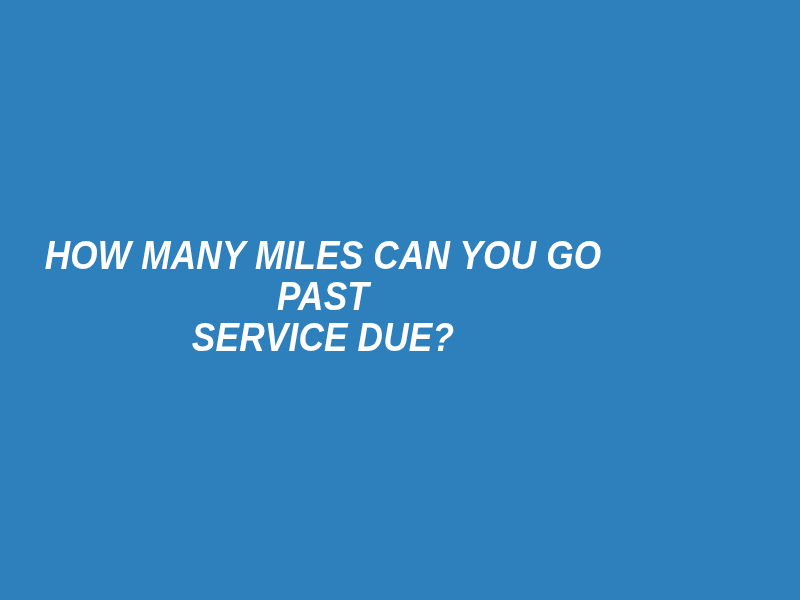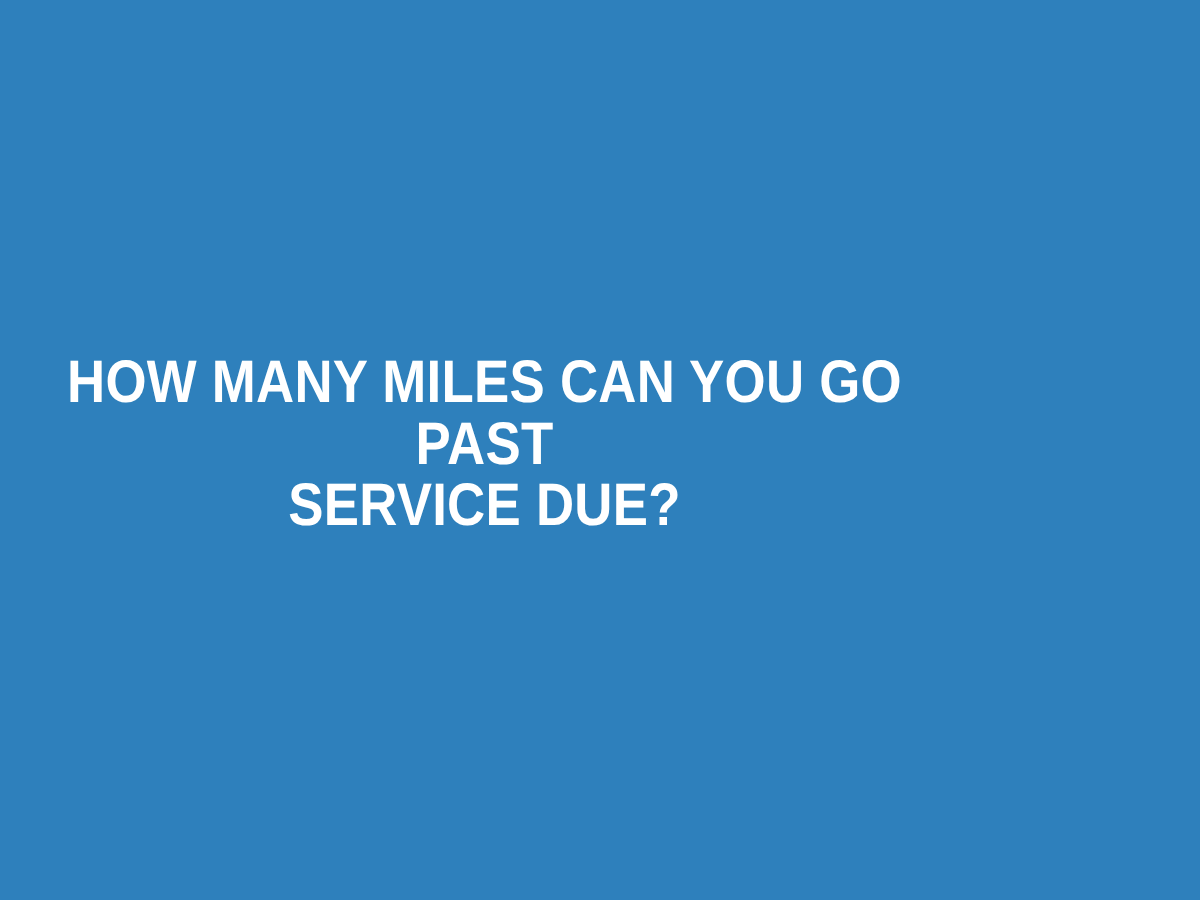--- a/index.html
+++ b/index.html
@@ -16,20 +16,21 @@
   }
   .card {
     position: relative;
     width: 646px;
     height: 600px;
     background: #2e80bc;
     display: flex;
     align-items: center;
     justify-content: center;
     box-sizing: border-box;
+    font-style: italic;
   }
   .title-block {
     width: 700px;
     margin-top: -8px;
     text-align: center;
   }
   .title {
     margin: 0;
     padding: 0;
     color: #ffffff;

